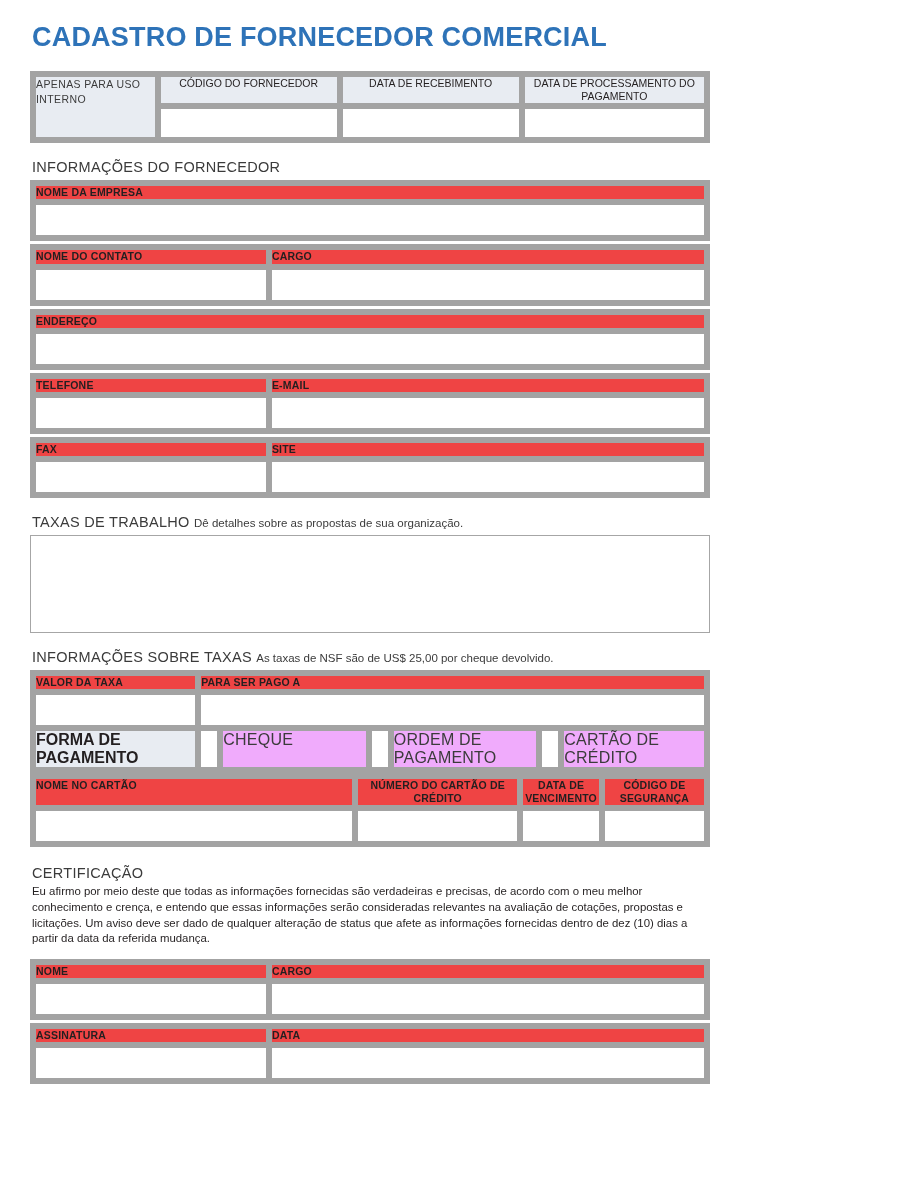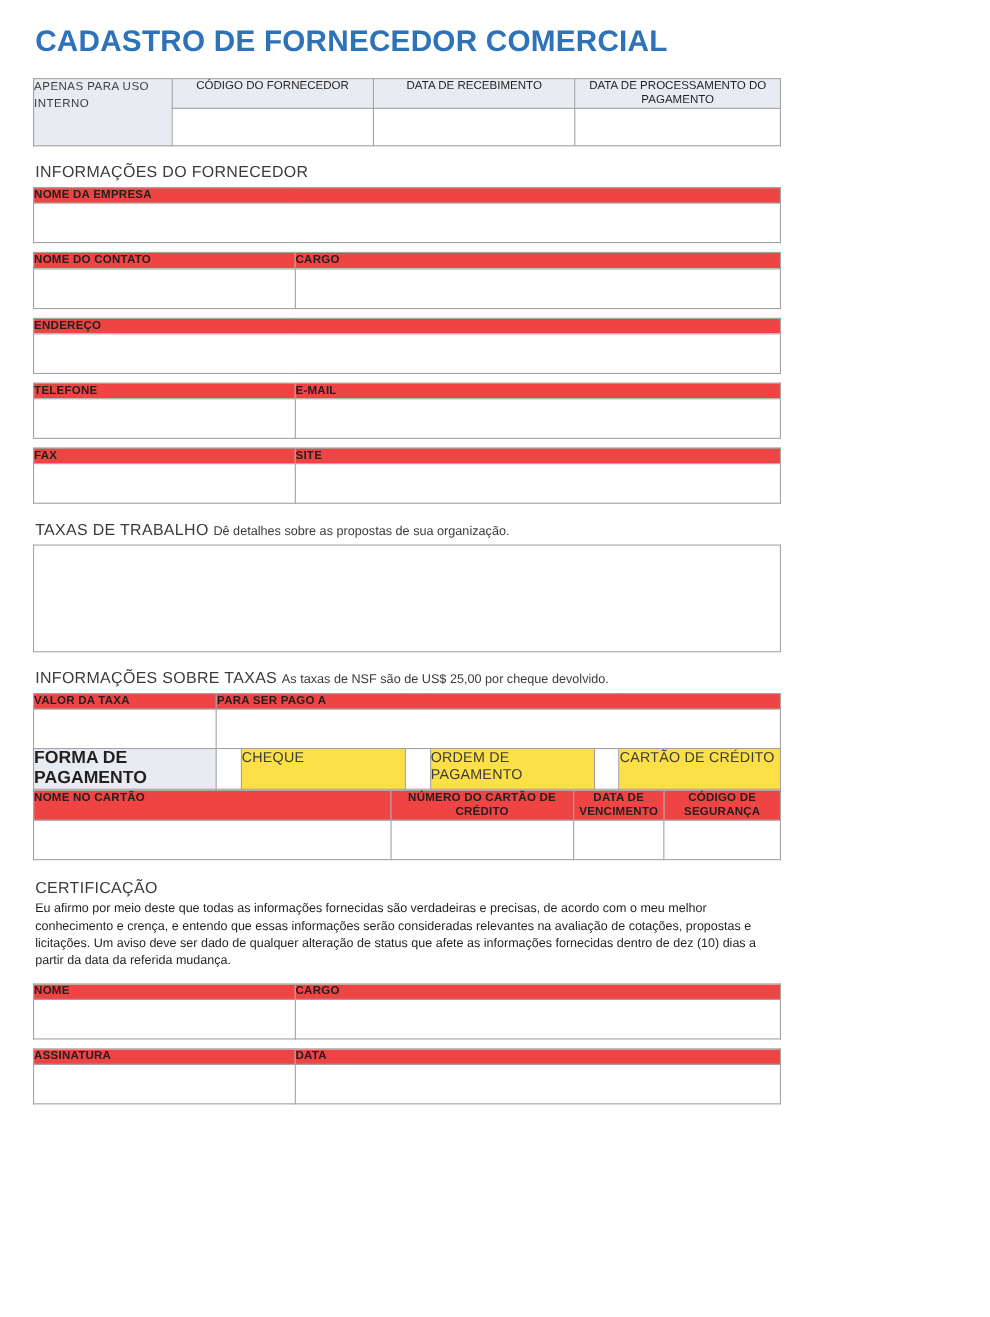--- a/index.html
+++ b/index.html
@@ -26,21 +26,21 @@
     font-weight: bold;
     letter-spacing: 0.2px;
     margin: 4px 0 18px 2px;
   }
   table.grid {
     border-collapse: collapse;
     width: 100%;
     table-layout: fixed;
   }
   table.grid td {
-    border: 1px solid #a3a3a3;
+    border: 6px solid #a3a3a3;
     vertical-align: top;
     padding: 0;
   }
   .lbl {
     background: #ef4444;
     font-size: 10.5px;
     font-weight: bold;
     letter-spacing: 0.2px;
     padding: 5px 7px 5px 7px;
     line-height: 1.25;
@@ -91,22 +91,22 @@
   }
 
   
   .pay-lbl {
     background: #e8ecf2;
     font-size: 16px;
     font-weight: bold;
     padding: 6px 7px;
   }
   .pay-opt {
-    background: #fde047;
-    font-size: 13px;
+    background: #f0abfc;
+    font-size: 16px;
     color: #3b3b3b;
     padding: 6px 7px;
     letter-spacing: 0.2px;
     font-weight: normal;
   }
   .pay-check {
     background: #ffffff;
   }
 
   .cert-title {

